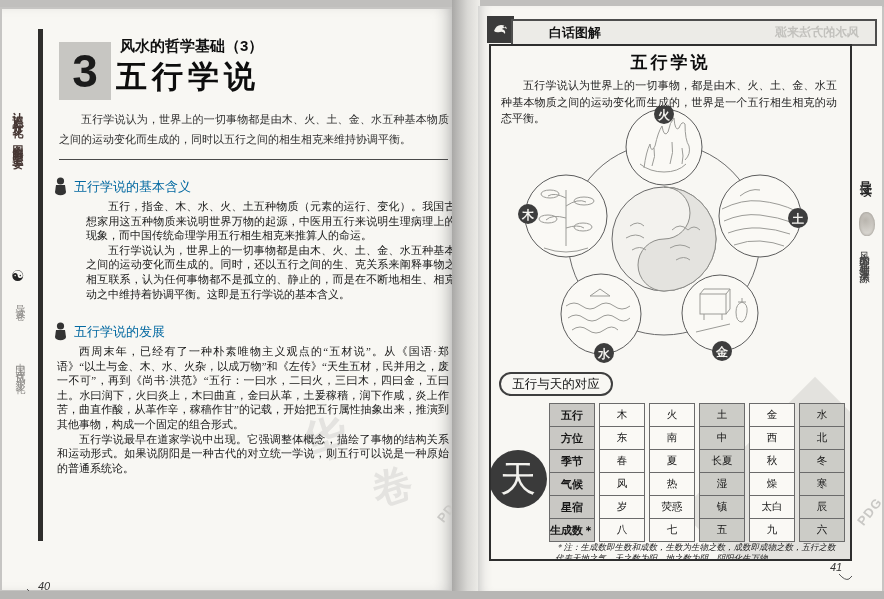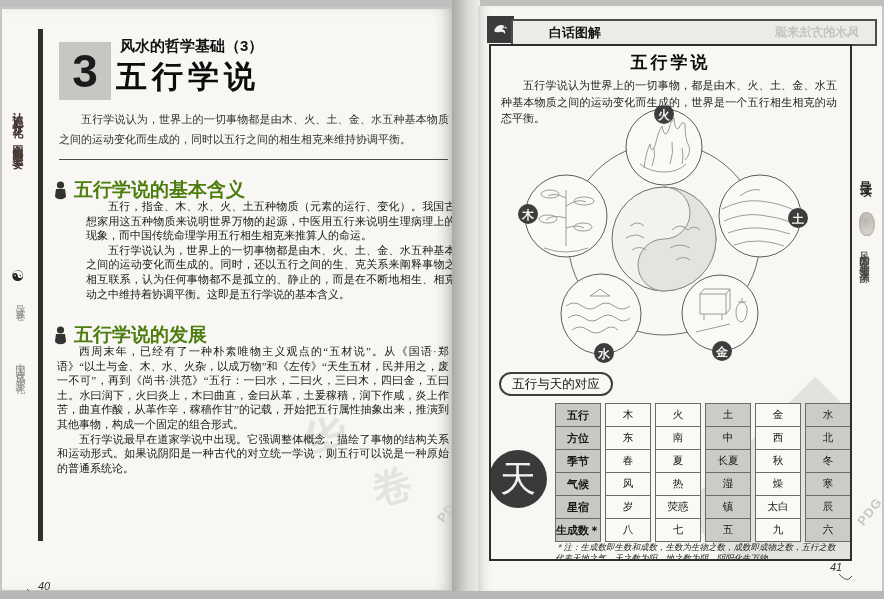--- a/index.html
+++ b/index.html
@@ -20,21 +20,21 @@
   #lp-volume-sub{position:absolute;left:11px;top:346px;font-size:10px;color:#8f8d8a;letter-spacing:3px;}
   #chapter-badge{position:absolute;left:57px;top:33px;width:52px;height:58px;background:#c7c6c2;
                  display:flex;align-items:center;justify-content:center;}
   #chapter-num{font-size:46px;font-weight:bold;color:#1b1b1b;line-height:1;}
   #lp-kicker{position:absolute;left:118px;top:28px;font-size:15px;font-weight:bold;color:#0f0f0f;}
   #lp-title{position:absolute;left:114px;top:47px;font-size:31px;font-weight:bold;letter-spacing:5px;color:#0d0d0d;}
   #lp-intro{position:absolute;left:57px;top:100px;width:390px;font-family:"Liberation Serif",serif;
             font-size:11px;line-height:20px;color:#2e2e2e;text-indent:2em;text-align:justify;}
   #lp-rule{position:absolute;left:57px;top:150px;width:389px;height:1px;background:#4a4a4a;}
   .sec-head{position:absolute;left:52px;display:flex;align-items:center;gap:7px;}
-  .sec-head .txt{font-size:19px;font-weight:bold;color:#4d7c0f;}
+  .sec-head .txt{font-size:13px;font-weight:normal;color:#0369a1;}
   .sec-body{position:absolute;left:55px;width:392px;font-family:"Liberation Serif",serif;
             font-size:11px;line-height:14.6px;color:#161616;text-align:justify;}
   .sec-body p{margin:0;text-indent:2em;}
   #lp-pageno{position:absolute;left:36px;top:571px;font-size:11px;color:#333;font-style:italic;}
   .swoosh{position:absolute;width:16px;height:10px;}
   .watermark-seal{position:absolute;color:rgba(60,60,60,.10);font-size:46px;font-weight:bold;
                   font-family:"Liberation Serif",serif;transform:rotate(-18deg);}
   .pdg{position:absolute;color:#c9c8c5;font-size:13px;font-weight:bold;letter-spacing:1px;}
   
   #rp-header-icon{position:absolute;left:9px;top:10px;width:27px;height:27px;background:#3b3b3b;
@@ -48,21 +48,21 @@
   #rp-title{position:absolute;left:0;top:5px;width:100%;text-align:center;font-size:17px;font-weight:bold;
             letter-spacing:3px;color:#0d0d0d;}
   #rp-intro{position:absolute;left:10px;top:31px;width:336px;font-family:"Liberation Serif",serif;
             font-size:11px;line-height:16.5px;color:#222;text-indent:2em;text-align:justify;}
   #diagram{position:absolute;left:13px;top:60px;}
   #pill{position:absolute;left:8px;top:326px;width:110px;height:20px;border:2px solid #3f3f3f;border-radius:12px;
         display:flex;align-items:center;justify-content:center;font-size:12.5px;font-weight:normal;color:#111;background:#f8f7f3;}
   #tian-badge{position:absolute;left:-2px;top:404px;width:58px;height:58px;border-radius:50%;background:#3a3a3a;
               display:flex;align-items:center;justify-content:center;font-size:36px;color:#f2f1ed;
               font-family:"Liberation Serif",serif;}
-  #wu-table{position:absolute;left:64px;top:358px;display:grid;
+  #wu-table{position:absolute;left:58px;top:358px;display:grid;
             grid-template-columns:46px repeat(5,46px);column-gap:4px;row-gap:0;}
   #wu-table .cell{height:22px;border:1px solid #6b6b6b;margin-top:-1px;display:flex;align-items:center;
                   justify-content:center;font-size:10.5px;color:#161616;background:#faf9f5;
                   font-family:"Liberation Serif",serif;}
   #wu-table .rowhead{font-family:"Liberation Sans",sans-serif;font-weight:bold;background:#c9c8c4;font-size:11px;}
   #wu-table .shade{background:#ccccc7;}
   #rp-footnote{position:absolute;left:64px;top:496px;width:286px;font-family:"Liberation Serif",serif;
                font-style:italic;font-size:8.5px;line-height:10.5px;color:#222;}
   #tri-watermark{position:absolute;right:-60px;top:370px;width:190px;height:190px;background:#e3e2de;
                  transform:rotate(45deg);z-index:0;}

